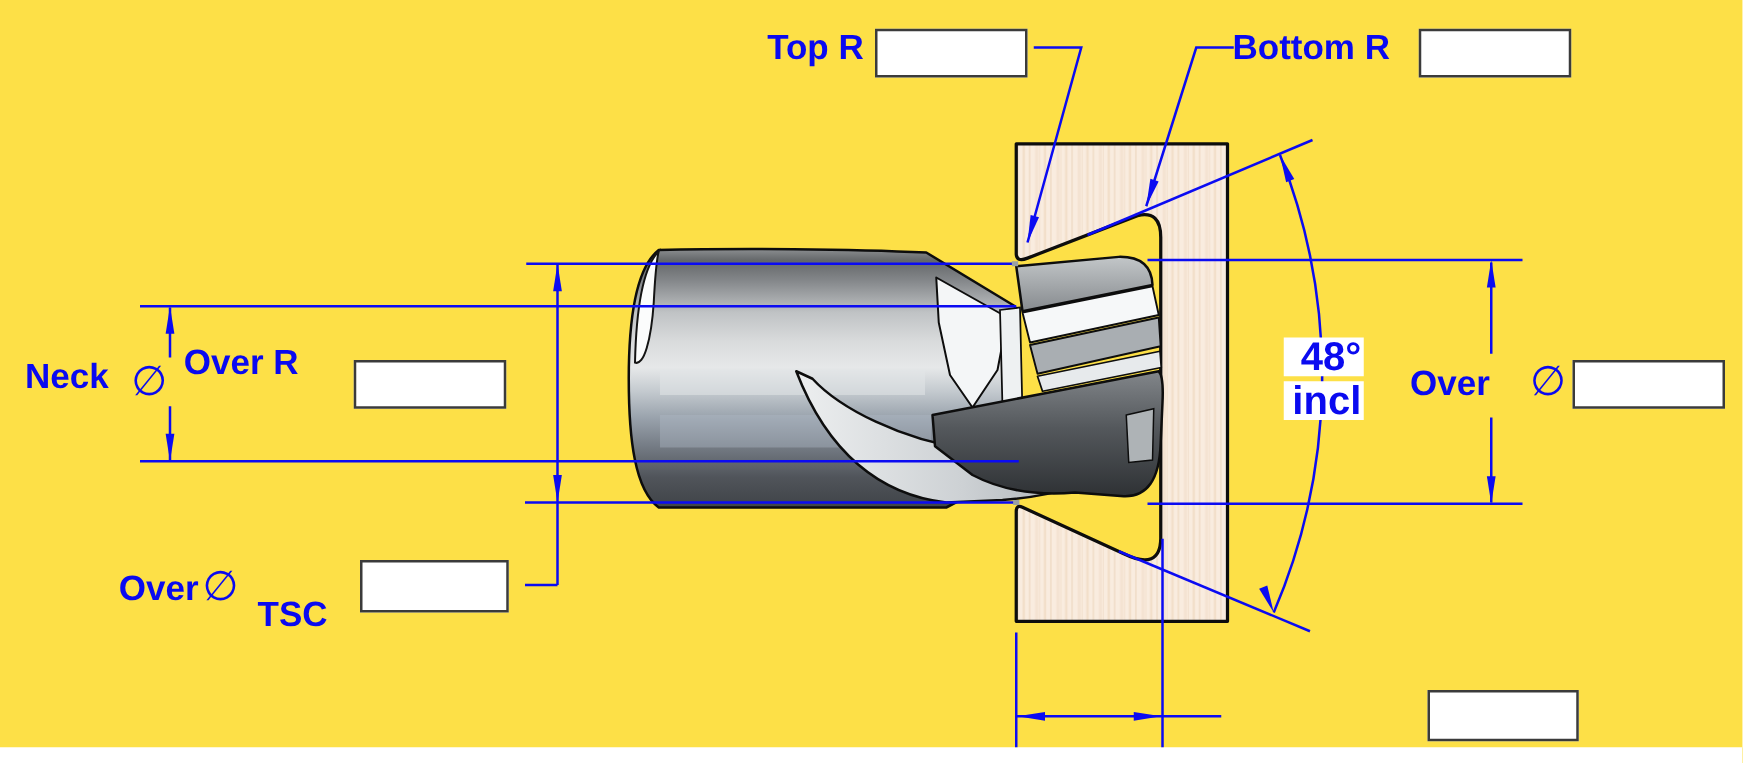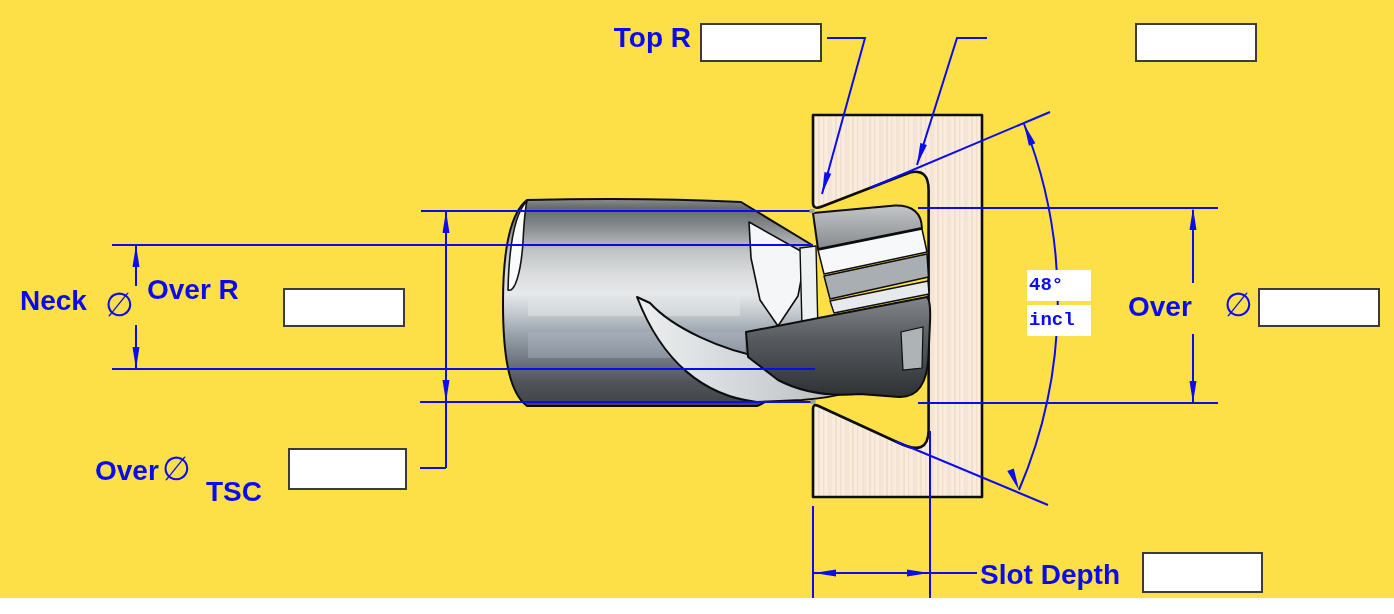--- a/index.html
+++ b/index.html
@@ -11,22 +11,22 @@
   .lbl{
     position:absolute;color:#0a0af0;font-weight:bold;font-size:28px;
     line-height:32px;white-space:nowrap;
   }
   .lbl.right{text-align:right;}
   .sym{
     position:absolute;color:#0a0af0;font-weight:400;font-size:33px;
     line-height:34px;white-space:nowrap;
   }
   .angle{
-    position:absolute;color:#0a0af0;font-weight:bold;font-size:19px;
-    line-height:31px;text-align:left;background:#ffffff;padding:0 2px;font-family:Liberation Mono, monospace;
+    position:absolute;color:#0a0af0;font-weight:bold;font-size:32px;
+    line-height:31px;text-align:right;background:#ffffff;padding:0 2px;
   }
   .box{
     position:absolute;box-sizing:border-box;border:2px solid #3b3b3b;
     background:#ffffff;font-family:"Liberation Sans",sans-serif;
     font-size:22px;color:#111;padding:0 6px;border-radius:0;outline:none;
   }
 </style>
 </head>
 <body>
 
@@ -149,36 +149,36 @@
         <polygon points="1024,124 1035.4,143.2 1028.9,145.8" fill="#0b0bf2" stroke="none"></polygon>
         <polygon points="1019,490 1013.8,468.4 1007.3,471.0" fill="#0b0bf2" stroke="none"></polygon>
       </g>
 
       <rect x="809.5" y="209" width="5" height="4" fill="#9aa0a4" stroke="none"></rect>
       <rect x="810.5" y="400" width="5" height="4" fill="#9aa0a4" stroke="none"></rect>
     </g>
   </svg>
 
   <div class="lbl right" style="left:545px;top:22px;width:146px;">Top R</div>
+  <div class="lbl" style="left:986px;top:22px;">Bottom R</div>
 
   <div class="lbl" style="left:20px;top:285px;">Neck</div>
   <div class="sym" style="left:105px;top:288px;">∅</div>
   <div class="lbl" style="left:147px;top:274px;">Over R</div>
 
   <div class="lbl" style="left:95px;top:455px;">Over</div>
   <div class="sym" style="left:162px;top:452px;">∅</div>
   <div class="lbl" style="left:206px;top:476px;">TSC</div>
 
   <div class="lbl" style="left:1128px;top:291px;">Over</div>
   <div class="sym" style="left:1224px;top:288px;">∅</div>
 
   <div class="angle" style="left:1027px;top:270px;width:60px;">48°</div>
   <div class="angle" style="left:1027px;top:305px;width:60px;">incl</div>
 
-  <div class="lbl" style="left:980px;top:559px;">Slot Depth</div>
 
   <input class="box" style="left: 700px; top: 23px; width: 122px; height: 39px;" value="">
   <input class="box" style="left: 1135px; top: 23px; width: 122px; height: 39px;" value="">
   <input class="box" style="left: 283px; top: 288px; width: 122px; height: 39px;" value="">
   <input class="box" style="left: 288px; top: 448px; width: 119px; height: 42px;" value="">
   <input class="box" style="left: 1258px; top: 288px; width: 122px; height: 39px;" value="">
   <input class="box" style="left: 1142px; top: 552px; width: 121px; height: 41px;" value="">
 </div>
 
 </body></html>

